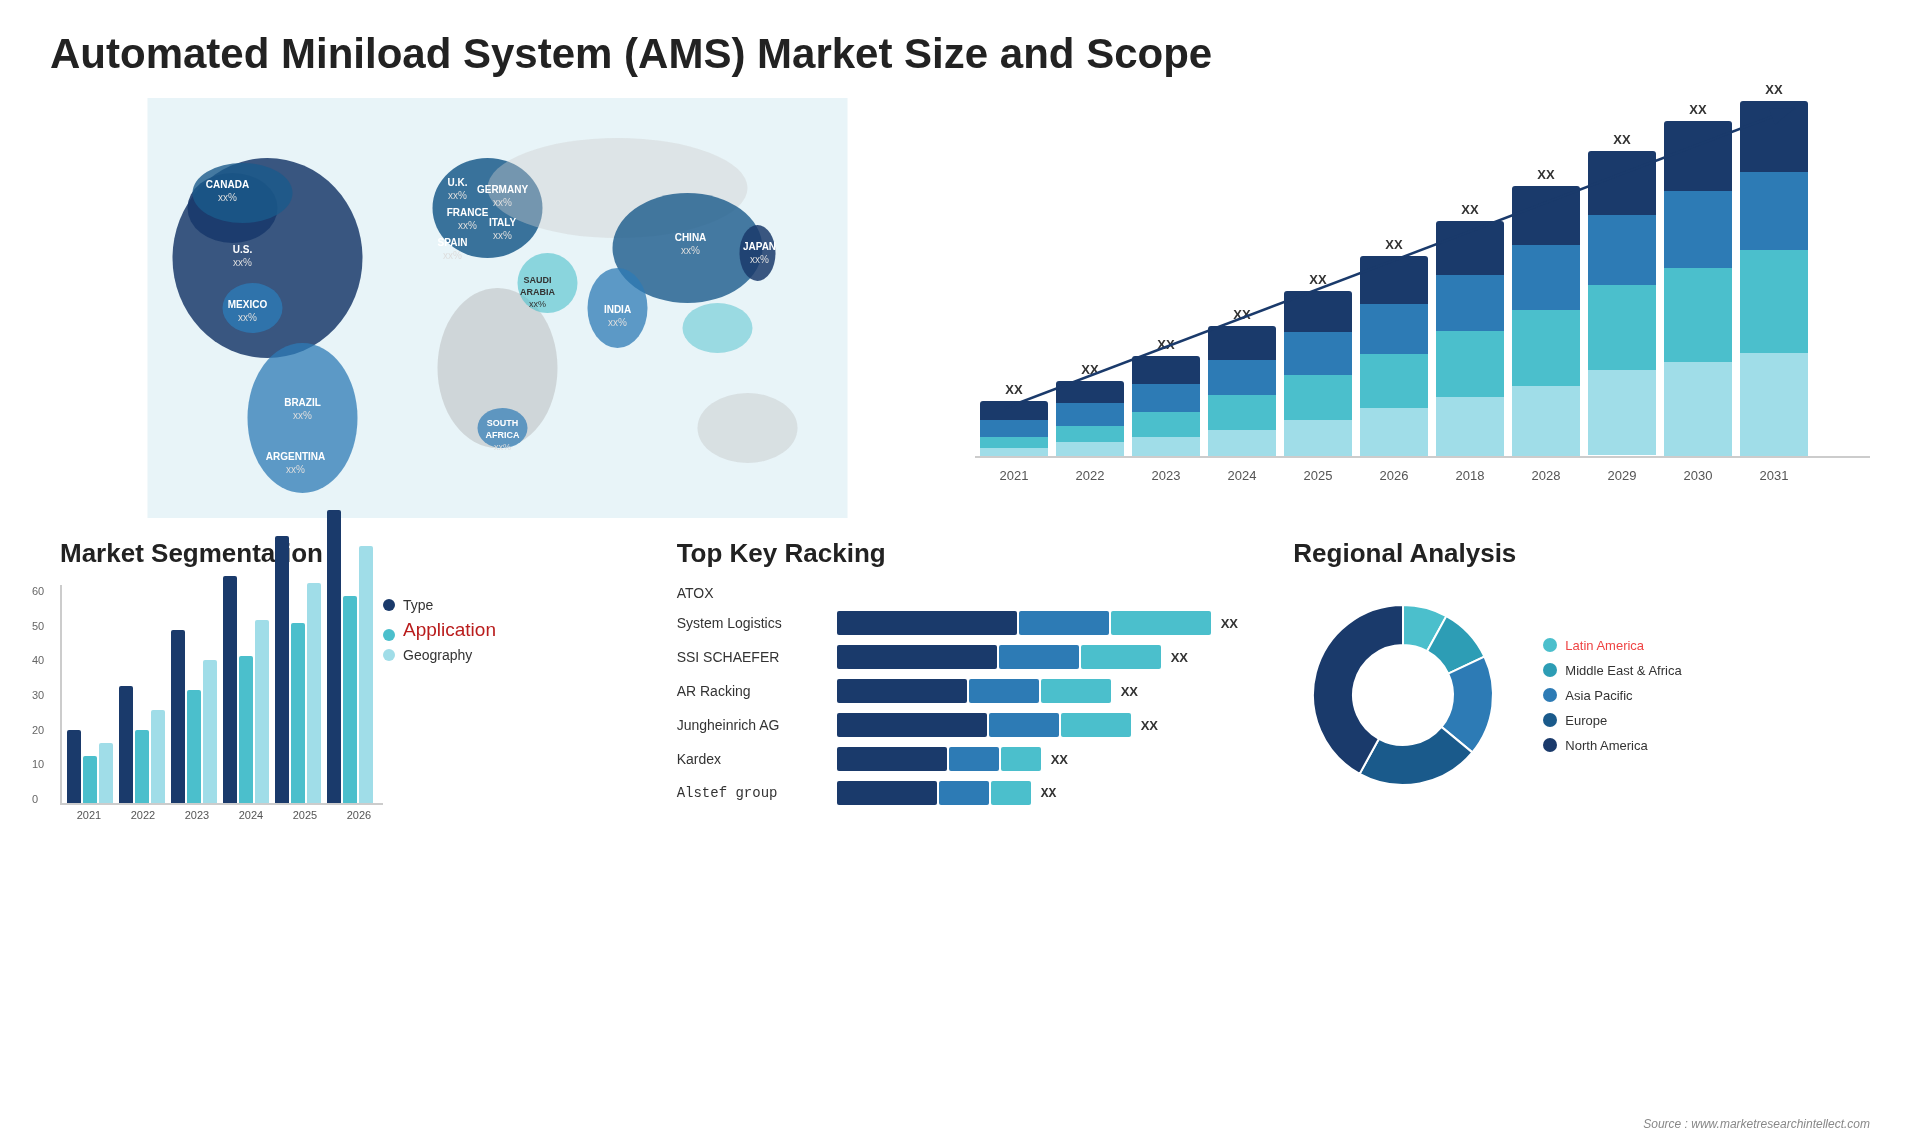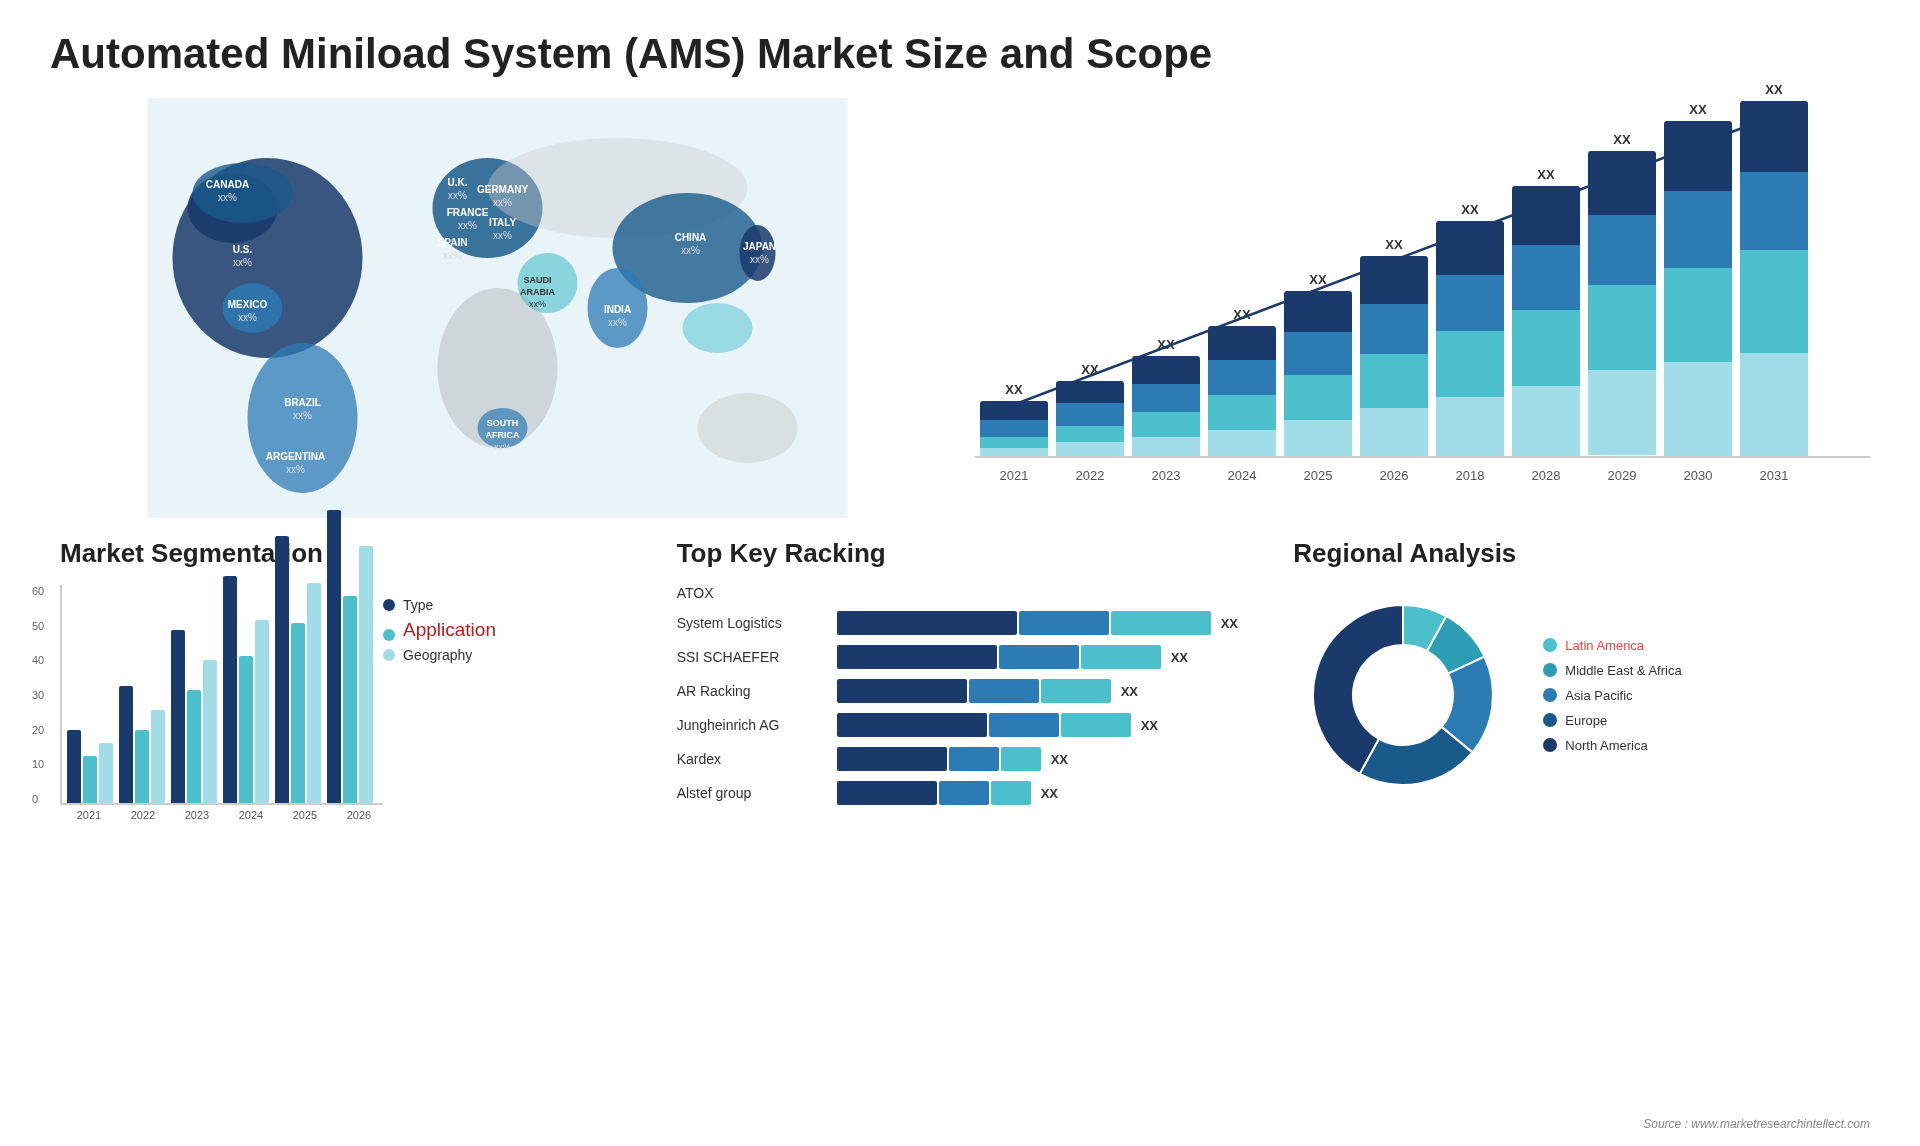--- a/index.html
+++ b/index.html
@@ -501,21 +501,21 @@
             <div style="font-size: 14px; color: rgb(51, 51, 51); width: 150px; flex-shrink: 0;">Kardex</div>
             <div style="display: flex; align-items: center; gap: 4px; flex: 1 1 0%;">
               <div style="display: flex; gap: 2px;">
                 <div style="width: 110px; height: 24px; background: rgb(26, 58, 107); border-radius: 2px;"></div>
                 <div style="width: 50px; height: 24px; background: rgb(45, 123, 181); border-radius: 2px;"></div>
                 <div style="width: 40px; height: 24px; background: rgb(75, 191, 204); border-radius: 2px;"></div>
               </div>
               <div style="font-size: 13px; font-weight: 600; color: rgb(51, 51, 51); margin-left: 6px;">XX</div>
             </div>
           </div>
-          <div style="display: flex; align-items: center; margin-bottom: 10px; gap: 10px;">
+          <div style="display: flex; align-items: center; margin-bottom: 10px; gap: 10px; font-family: Liberation Mono, monospace;">
             <div style="font-size: 14px; color: rgb(51, 51, 51); width: 150px; flex-shrink: 0;">Alstef group</div>
             <div style="display: flex; align-items: center; gap: 4px; flex: 1 1 0%;">
               <div style="display: flex; gap: 2px;">
                 <div style="width: 100px; height: 24px; background: rgb(26, 58, 107); border-radius: 2px;"></div>
                 <div style="width: 50px; height: 24px; background: rgb(45, 123, 181); border-radius: 2px;"></div>
                 <div style="width: 40px; height: 24px; background: rgb(75, 191, 204); border-radius: 2px;"></div>
               </div>
               <div style="font-size: 13px; font-weight: 600; color: rgb(51, 51, 51); margin-left: 6px;">XX</div>
             </div>
           </div>

